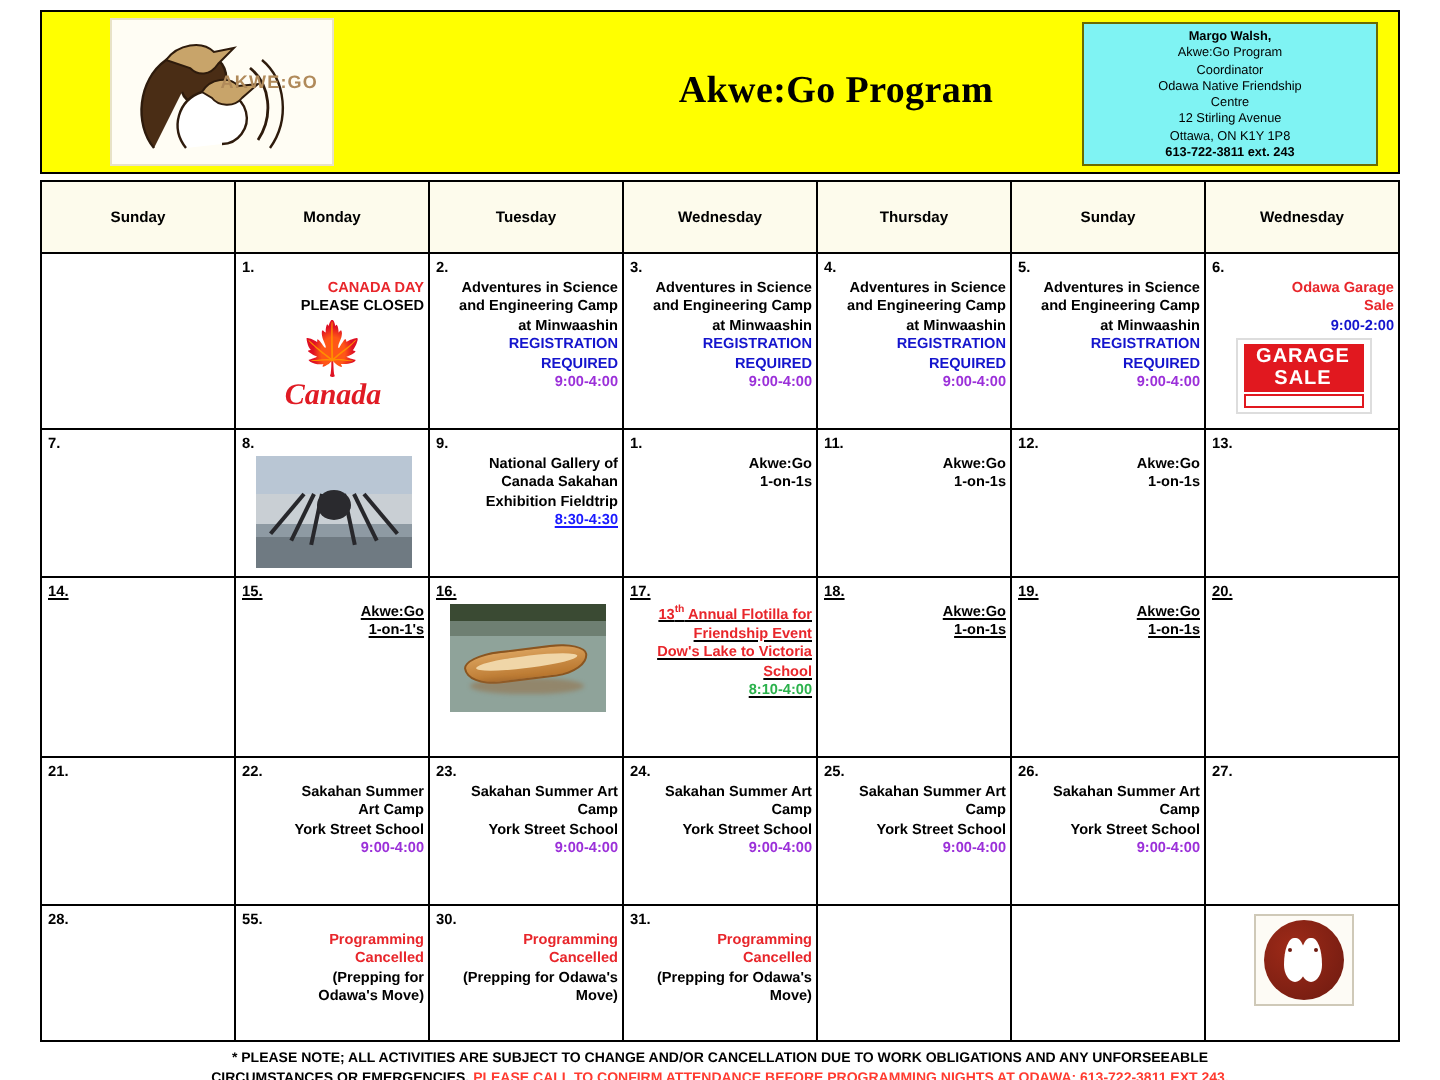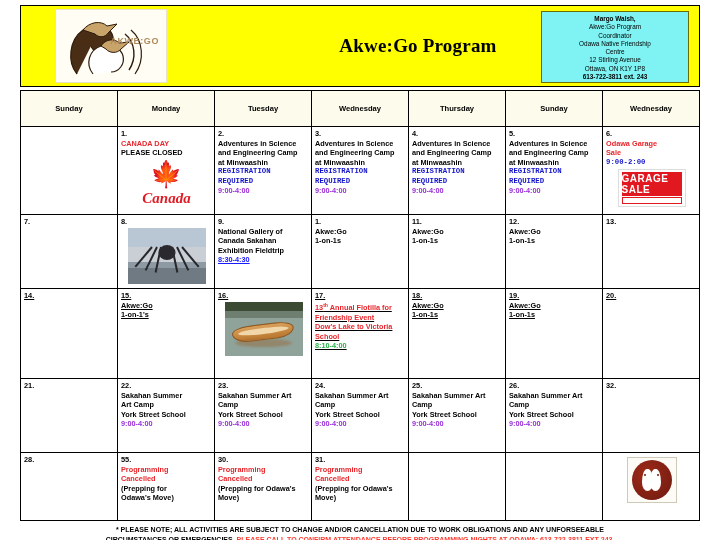--- a/index.html
+++ b/index.html
@@ -57,27 +57,27 @@
     text-align: center; height: 14px; padding: 13px 0;
   }
   td.day {
     height: 74px; padding: 2px 2px 1px 3px; position: relative;
     background: #fff;
   }
   td.day.r1 { height: 88px; }
   td.day.r3 { height: 90px; text-decoration: underline; }
   td.day.r5 { height: 68px; }
   .dnum { font-size: 7.4px; font-weight: bold; color: #000; line-height: 9px; }
-  .cell-body { text-align: left; margin-top: 1px; }
+  .cell-body { text-align: right; margin-top: 1px; }
   .ev { font-size: 7.3px; font-weight: bold; line-height: 9.4px; color: #000; }
   .ev.red { color: #e8262b; }
   .ev.blue { color: #1a1aff; text-decoration: underline; }
   .ev.purple { color: #9b30d9; }
   .ev.green { color: #2bb24c; }
-  .ev.darkblue { color: #1414cd; font-family: Liberation Mono, monospace; }
+  .ev.darkblue { color: #1414cd; }
   .ev.plain { font-weight: bold; }
   sup.ord { font-size: 5.2px; vertical-align: super; }
 
   
   .imgbox { margin: 2px auto 0 auto; display: block; position: relative; overflow: hidden; }
 
   
   .canada { width: 86px; height: 46px; background: #fff; }
   .canada .leaf {
     position: absolute; left: 50%; top: 1px; transform: translateX(-50%);
@@ -87,21 +87,21 @@
     position: absolute; left: 0; right: 0; bottom: 0;
     font-family: "Liberation Serif", serif; font-style: italic; font-weight: bold;
     font-size: 15px; color: #e01b24; text-align: center; line-height: 16px;
   }
 
   
   .garage { width: 68px; height: 38px; background: #fff; border: 1px solid #ddd; }
   .garage .sign {
     position: absolute; left: 3px; right: 3px; top: 2px; height: 24px;
     background: #e1181f; color: #fff;
-    display: flex; flex-direction: column; align-items: flex-start; justify-content: center;
+    display: flex; flex-direction: column; align-items: center; justify-content: center;
     font-family: "Liberation Sans", sans-serif; font-weight: bold;
     font-size: 10px; line-height: 11px; letter-spacing: .5px;
   }
   .garage .post {
     position: absolute; left: 3px; right: 3px; top: 27px; bottom: 2px;
     border: 1px solid #e1181f; background: #fff;
   }
 
   
   .spider { width: 78px; height: 56px; background: linear-gradient(#b9c6d4 0 58%, #8e9aa3 58% 72%, #6f7a82 72% 100%); }
@@ -431,21 +431,21 @@
           <td class="day r4">
             <div class="dnum">26.</div>
             <div class="cell-body">
               <div class="ev plain">Sakahan Summer Art</div>
               <div class="ev plain">Camp</div>
               <div class="ev plain">York Street School</div>
               <div class="ev purple">9:00-4:00</div>
             </div>
           </td>
           <td class="day r4">
-            <div class="dnum">32.</div>
+            <div class="dnum">27.</div>
           </td>
         </tr>
         <tr>
           <td class="day r5">
             <div class="dnum">28.</div>
           </td>
           <td class="day r5">
             <div class="dnum">55.</div>
             <div class="cell-body">
               <div class="ev red">Programming</div>

